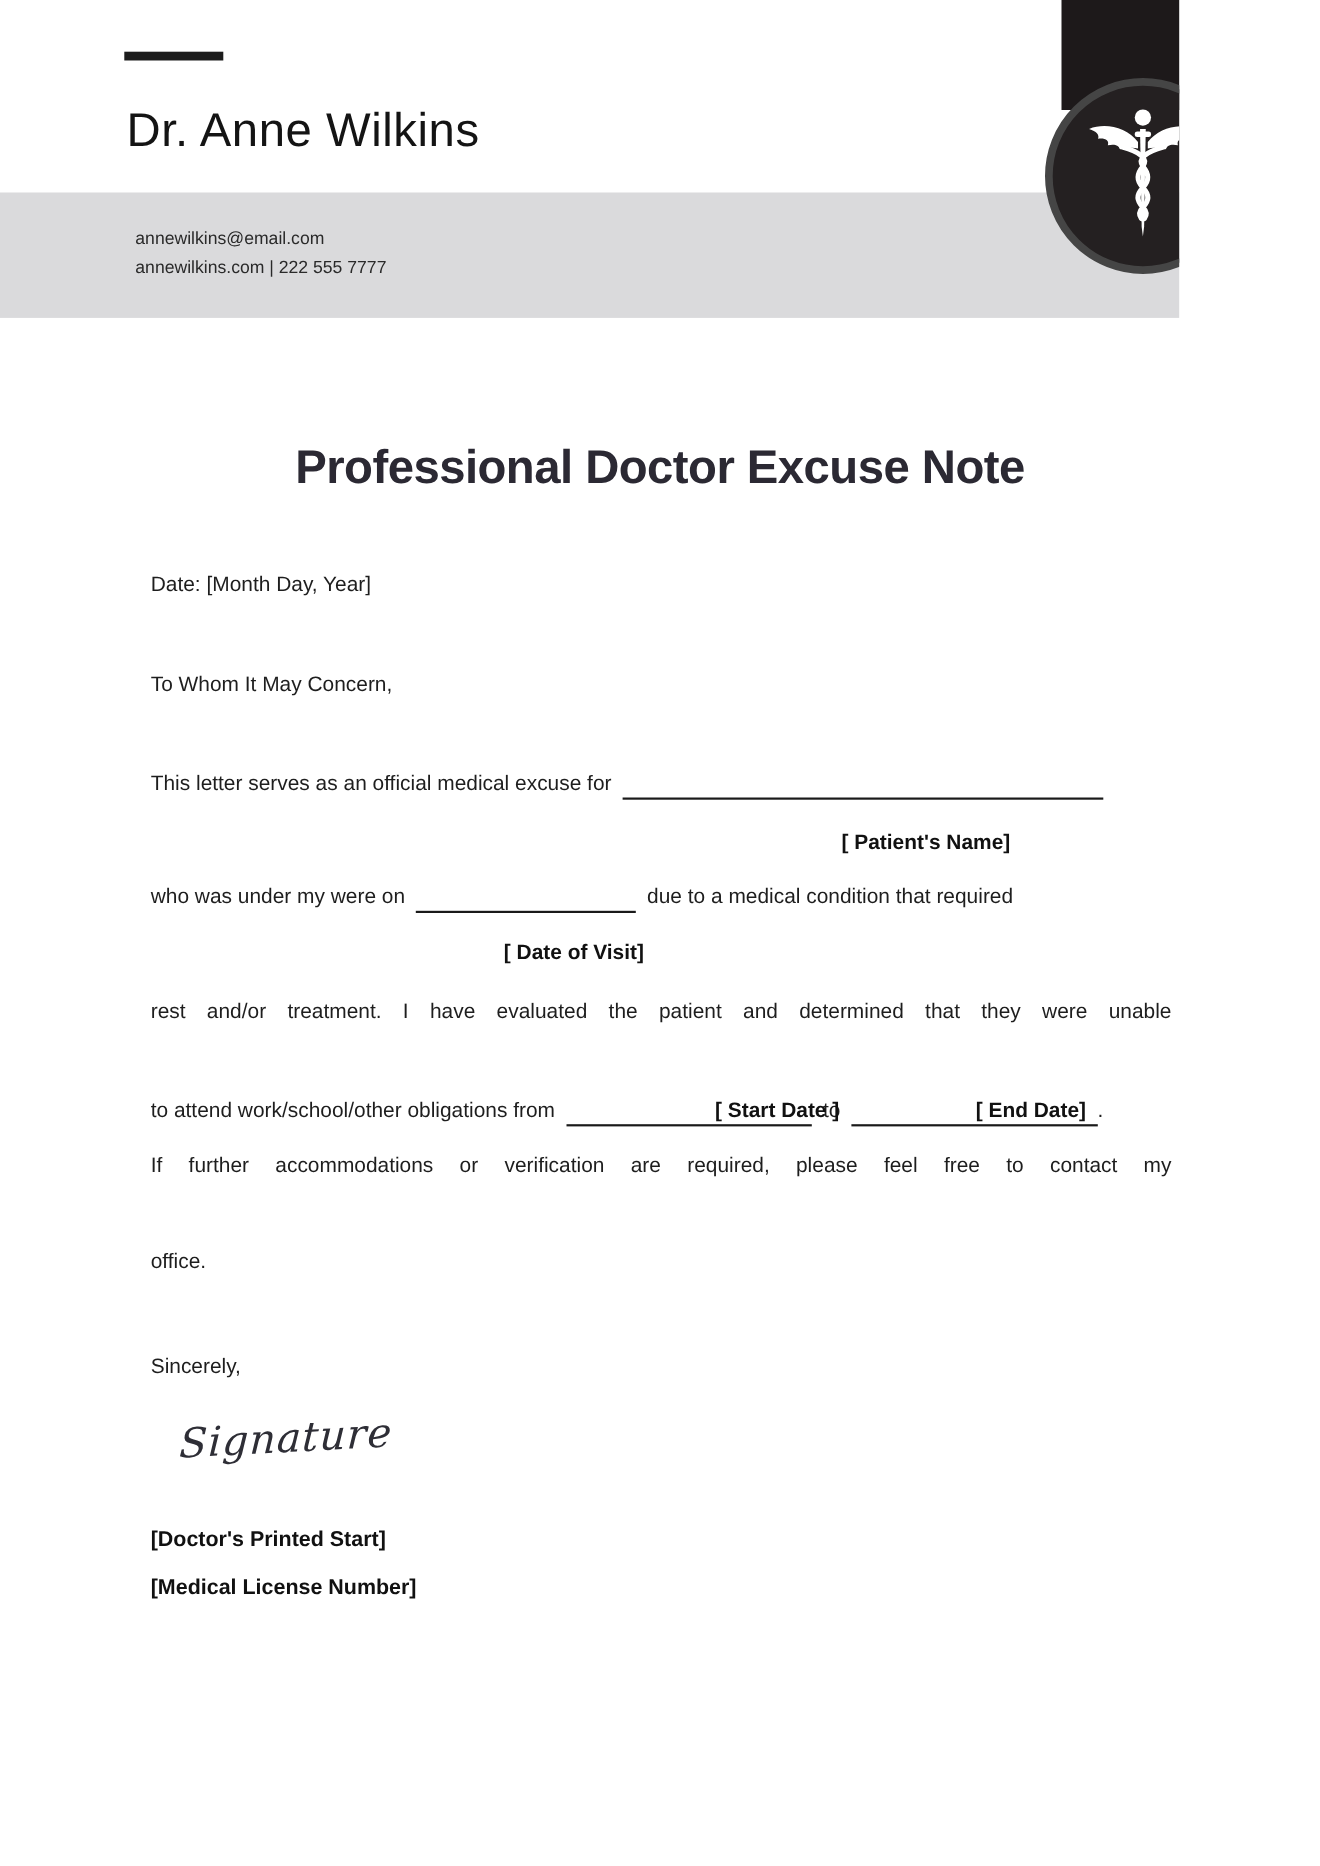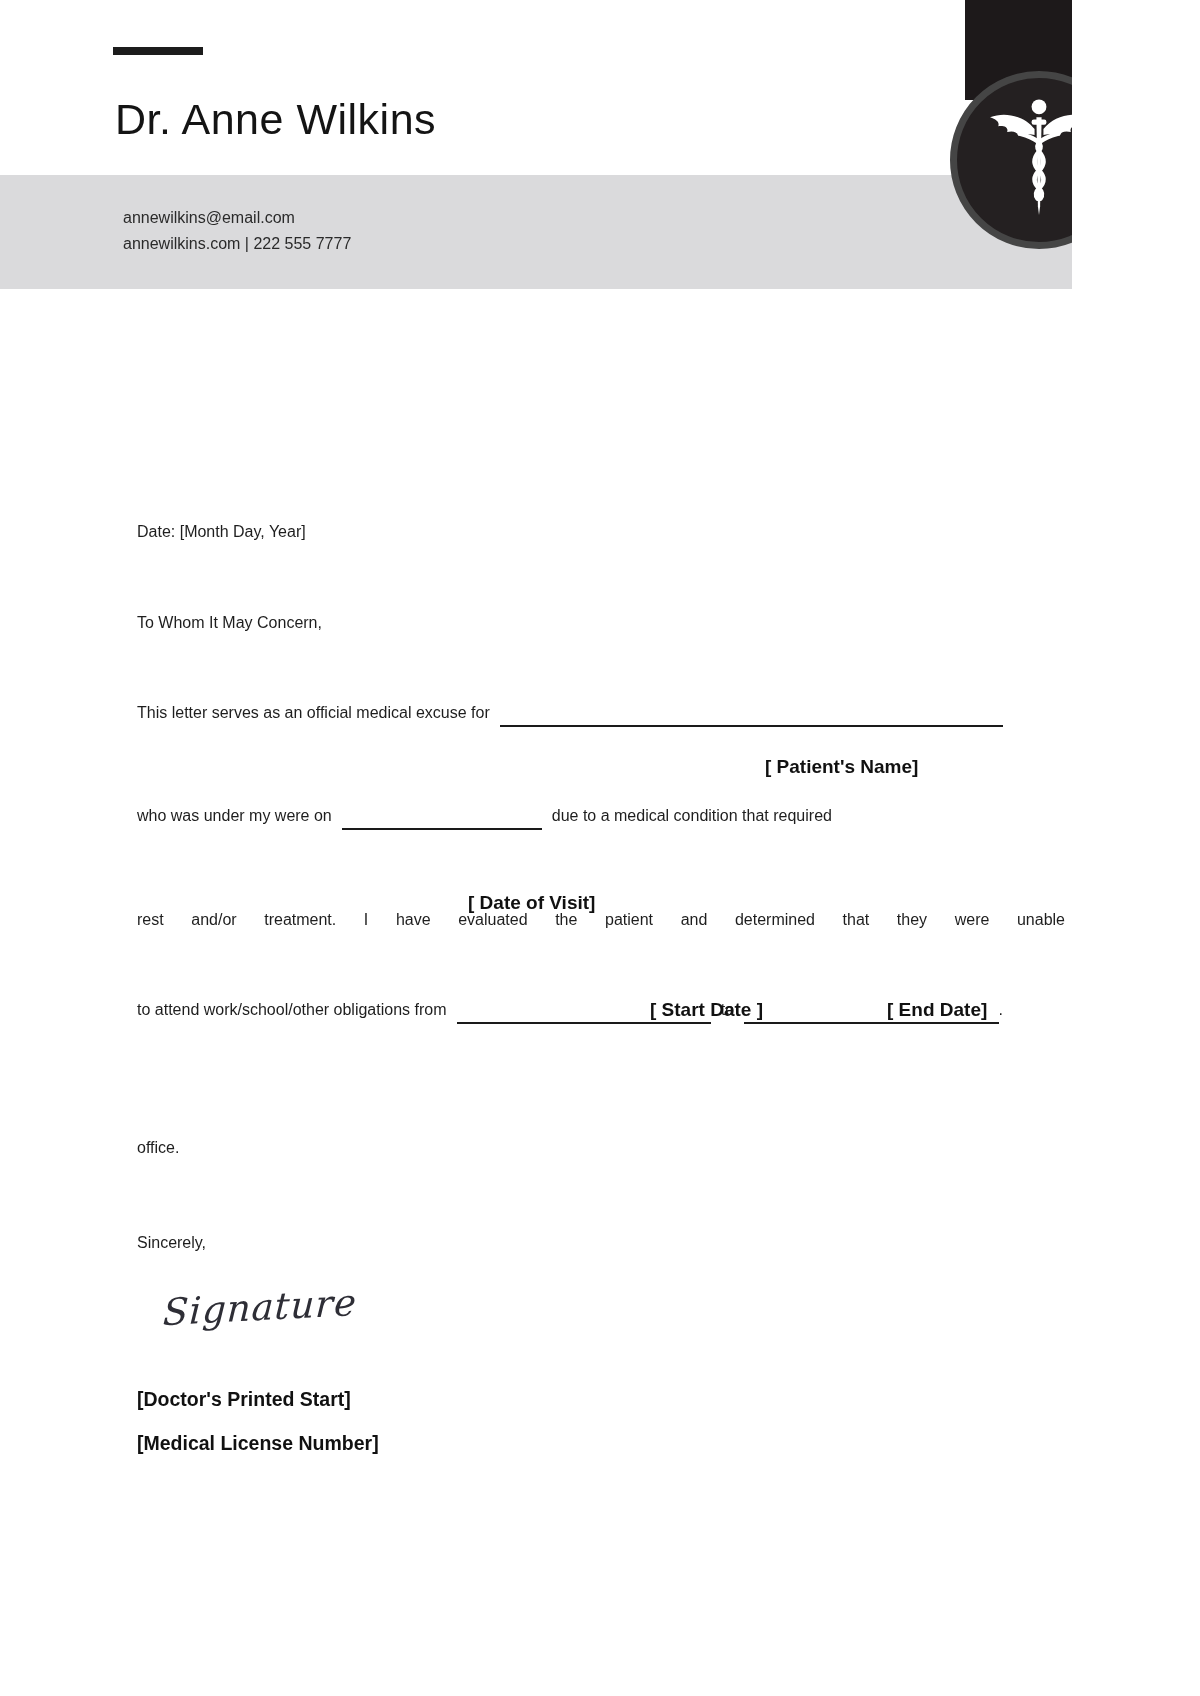--- a/index.html
+++ b/index.html
@@ -18,21 +18,21 @@
   .contact{position:absolute;left:123px;top:205px;font-size:16px;line-height:26px;color:#2a2a2a;}
   .ribbon{position:absolute;left:965px;top:0;width:148px;height:100px;background:#1d191a;}
   .badge{
     position:absolute;left:950px;top:71px;width:178px;height:178px;
     box-sizing:border-box;border:7px solid #454545;border-radius:50%;
     background:#242021;display:flex;align-items:center;justify-content:center;
   }
   
   .title{position:absolute;left:0;top:399px;width:1200px;text-align:center;
     font-size:43px;line-height:52px;font-weight:700;color:#2b2933;letter-spacing:-.5px;}
-  .line{position:absolute;left:137px;width:928px;font-size:16px;line-height:28px;}
+  .line{position:absolute;left:137px;width:928px;font-size:19px;line-height:28px;}
   .row{display:flex;align-items:flex-end;}
   .row .txt{white-space:nowrap;}
   .blank{height:24px;border-bottom:2px solid #1a1a1a;flex:1 1 auto;}
   .narrow{width:866px;}   
   .just{text-align:justify;text-align-last:justify;}
   .blabel{position:absolute;font-size:19px;line-height:28px;font-weight:700;color:#111111;white-space:nowrap;}
   .signature{
     position:absolute;left:163px;top:1286px;
     font-family:"DejaVu Serif", serif;font-style:italic;
     font-size:37px;line-height:44px;color:#2e2e36;
@@ -69,50 +69,52 @@
           <path d="M76,46 C90,28 116,22 136,30 C127,33 123,37 125,42 C116,41 111,44 113,50 C105,48 99,50 98,55 C91,53 82,52 76,54 Z"></path>
         </g>
         <g fill="none" stroke="#ffffff" stroke-width="6" stroke-linecap="round">
           <path d="M44,52 Q80,62 70,76 Q58,90 70,102 Q82,114 70,126 Q63,133 68,140"></path>
           <path d="M96,52 Q60,62 70,76 Q82,90 70,102 Q58,114 70,126 Q77,133 72,140"></path>
         </g>
       </svg>
     </span>
   </div>
 
+  <div class="title">Professional Doctor Excuse Note</div>
 
   <div class="line" style="top:518px;">Date: [Month Day, Year]</div>
 
   <div class="line" style="top:609px;">To Whom It May Concern,</div>
 
   <div class="line row narrow" style="top:699px;">
     <span class="txt">This letter serves as an official medical excuse for</span>
     <span class="blank ml10"></span>
   </div>
   <div class="blabel" style="left:765px;top:753px;">[ Patient's Name]</div>
 
   <div class="line row" style="top:802px;">
     <span class="txt">who was under my were on</span>
     <span class="blank mh10" style="max-width:200px;"></span>
     <span class="txt">due to a medical condition that required</span>
   </div>
-  <div class="blabel" style="left:468px;top:853px;margin-top:36px;">[ Date of Visit]</div>
+  <div class="blabel" style="left:458px;top:853px;">[ Date of Visit]</div>
 
   <div class="line just" style="top:906px;">rest and/or treatment. I have evaluated the patient and determined that they were unable</div>
 
   <div class="line row narrow" style="top:996px;">
     <span class="txt">to attend work/school/other obligations from</span>
     <span class="blank mh10"></span>
     <span class="txt">to</span>
     <span class="blank ml10"></span>
     <span class="txt">.</span>
   </div>
   <div class="blabel" style="left:650px;top:996px;">[ Start Date ]</div>
   <div class="blabel" style="left:887px;top:996px;">[ End Date]</div>
 
+  <div class="line just" style="top:1046px;">If further accommodations or verification are required, please feel free to contact my</div>
   <div class="line" style="top:1134px;">office.</div>
 
   <div class="line" style="top:1181px;margin-top:48px;">Sincerely,</div>
 
   <div class="signature">Signature</div>
 
   <div class="bold-line" style="top:1385px;">[Doctor's Printed Start]</div>
   <div class="bold-line" style="top:1429px;">[Medical License Number]</div>
 
 </div>

